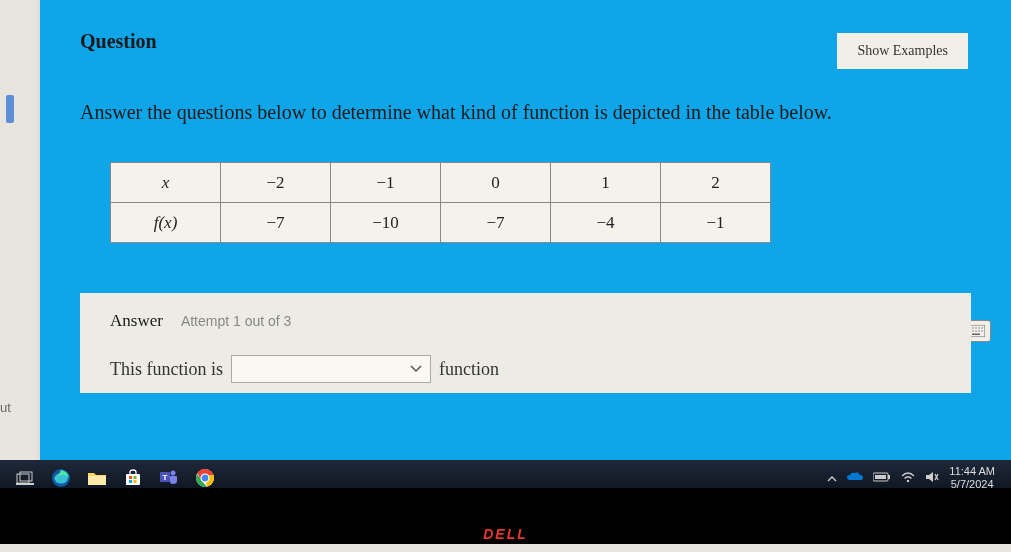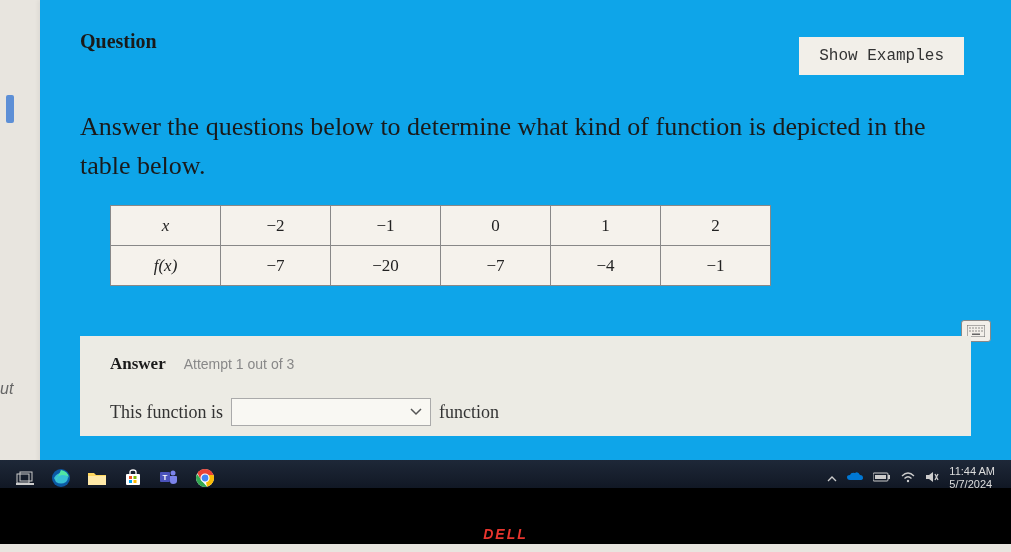--- a/index.html
+++ b/index.html
@@ -16,26 +16,25 @@
       margin-left: 40px;
       margin-right: 0;
       height: 542px;
       padding: 30px 40px 0 40px;
       position: relative;
       box-shadow: -2px 0 4px rgba(0,0,0,0.05);
     }
     .left-tab {
       position: absolute;
       left: 0;
-      top: 380px;
-      font-size: 16px;
+      top: 400px;
+      font-size: 13px;
       color: #666;
       font-family: Arial, sans-serif;
       writing-mode: horizontal-tb;
-      font-style: italic;
     }
     .left-blue-box {
       position: absolute;
       left: 6px;
       top: 95px;
       width: 8px;
       height: 28px;
       background: #5d8fd6;
       border-radius: 2px;
     }
@@ -44,33 +43,33 @@
       justify-content: space-between;
       align-items: flex-start;
       margin-bottom: 25px;
     }
     .question-title {
       font-size: 20px;
       font-weight: bold;
       color: #1a1a1a;
     }
     .show-examples-btn {
-      border: 7px solid #0ea5e9;
+      border: 3px solid #0ea5e9;
       background: #f2efe9;
       padding: 10px 20px;
-      font-family: Liberation Mono, monospace;
-      font-size: 16px;
+      font-family: Liberation Serif, serif;
+      font-size: 14px;
       color: #333;
       cursor: pointer;
     }
     .question-text {
-      font-size: 26px;
+      font-size: 20px;
       color: #1a1a1a;
       line-height: 1.5;
-      margin-bottom: 20px;
+      margin-bottom: 35px;
       font-family: Georgia, serif;
     }
     .data-table {
       border-collapse: collapse;
       margin-left: 30px;
       margin-bottom: 50px;
     }
     .data-table td {
       border: 1px solid #888;
       width: 110px;
@@ -84,21 +83,21 @@
     .data-table td.header-cell {
       font-style: italic;
     }
     .answer-section {
       background: #ecebe4;
       padding: 18px 30px 10px 30px;
       margin-top: 10px;
       position: relative;
     }
     .answer-label {
-      font-weight: bold;
+      font-weight: normal;
       font-size: 17px;
       color: #1a1a1a;
       display: inline;
       margin-top: 10px;
     }
     .attempt-text {
       color: #888;
       font-size: 14px;
       margin-left: 14px;
       font-family: Arial, sans-serif;
@@ -163,21 +162,21 @@
     }
     .taskbar-right {
       margin-left: auto;
       display: flex;
       align-items: center;
       gap: 10px;
       color: #ddd;
       font-family: 'Segoe UI', Arial, sans-serif;
       font-size: 11px;
     }
-    .clock { text-align: left; line-height: 1.2; padding-right: 8px; }
+    .clock { text-align: center; line-height: 1.2; padding-right: 8px; }
     .bottom-black {
       position: absolute;
       bottom: 8px;
       left: 0;
       width: 1011px;
       height: 56px;
       background: #000;
       display: flex;
       align-items: flex-end;
       justify-content: center;
@@ -213,21 +212,21 @@
       <td class="header-cell">x</td>
       <td>−2</td>
       <td>−1</td>
       <td>0</td>
       <td>1</td>
       <td>2</td>
     </tr>
     <tr>
       <td class="header-cell">f(x)</td>
       <td>−7</td>
-      <td>−20</td>
+      <td>−10</td>
       <td>−7</td>
       <td>−4</td>
       <td>−1</td>
     </tr>
   </tbody>
     </table>
 
   <div class="keyboard-icon">
     <svg width="18" height="12" viewBox="0 0 18 12">
         <rect x="0" y="0" width="18" height="12" rx="1" fill="none" stroke="#666" stroke-width="1"></rect>

